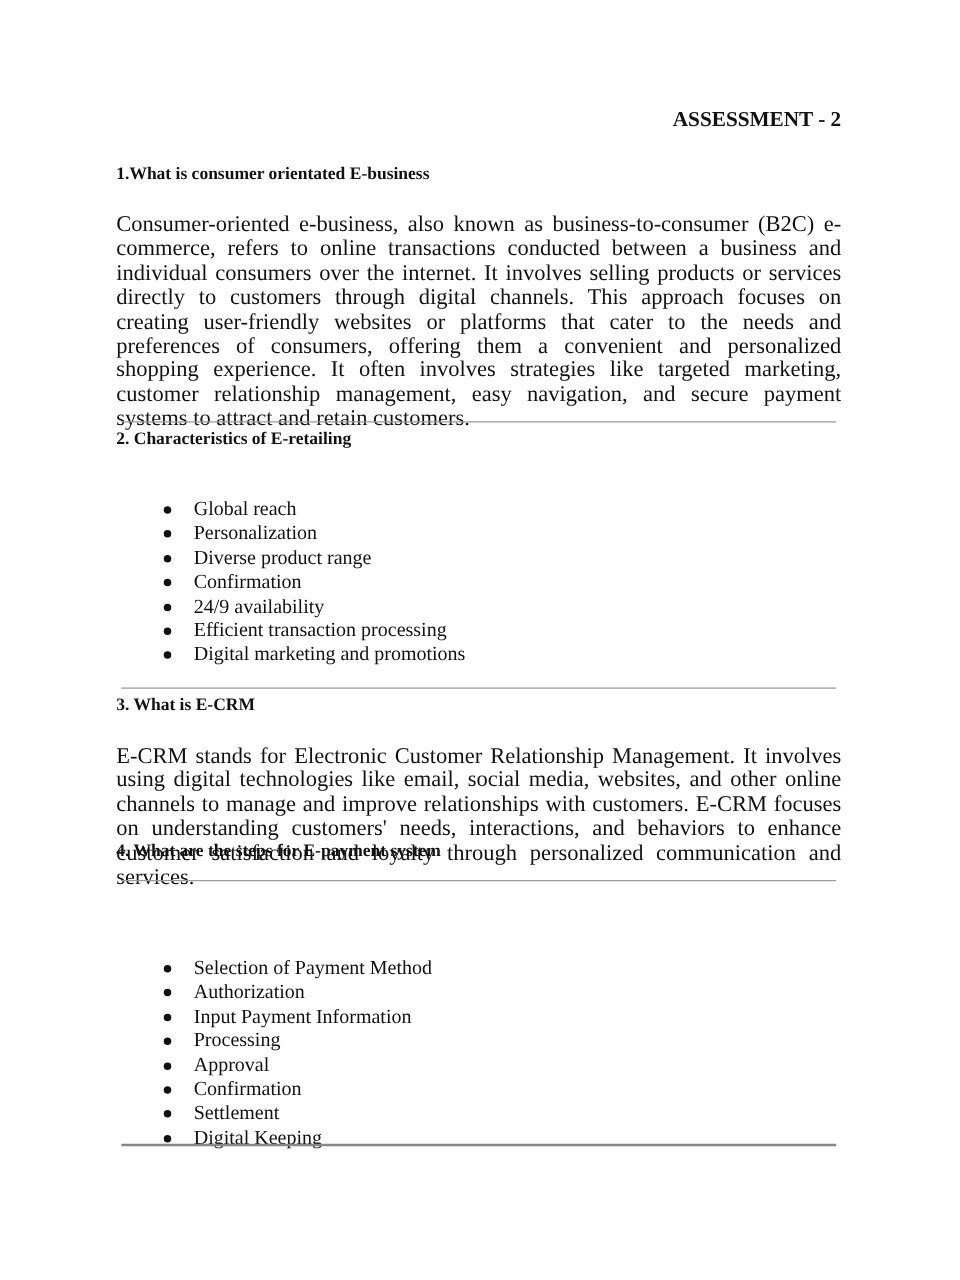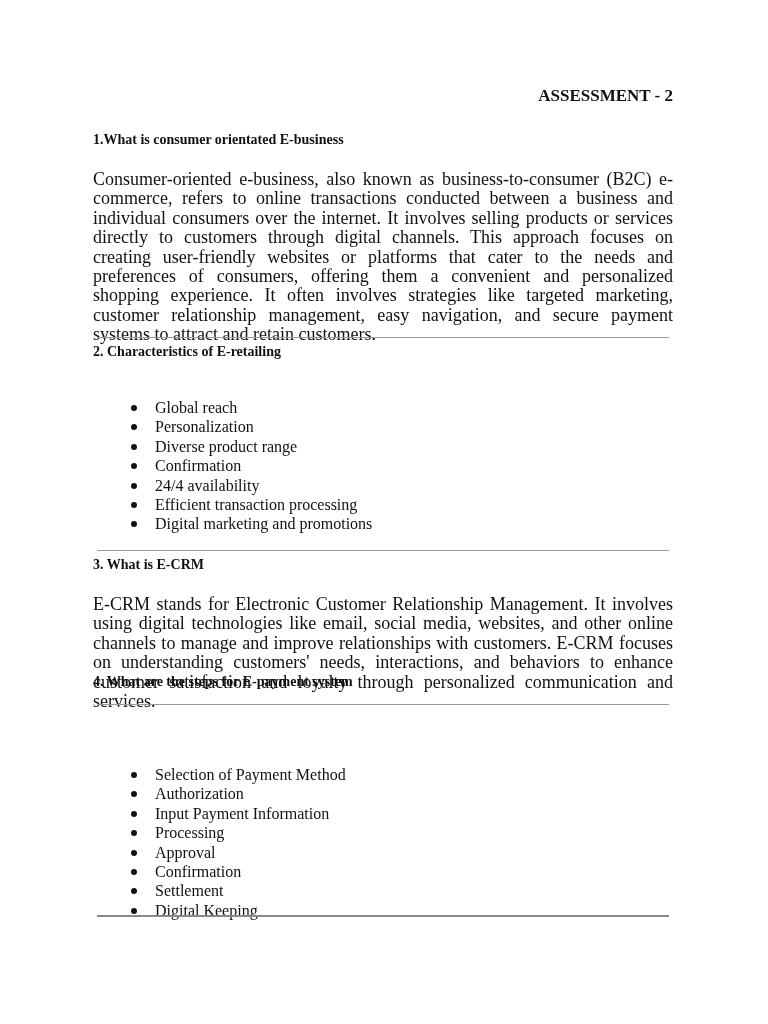--- a/index.html
+++ b/index.html
@@ -27,21 +27,21 @@
   <div class="h" style="top:132px">1.What is consumer orientated E-business</div>
   <div class="para" style="top:170px">Consumer-oriented e-business, also known as business-to-consumer (B2C) e-commerce, refers to online transactions conducted between a business and individual consumers over the internet. It involves selling products or services directly to customers through digital channels. This approach focuses on creating user-friendly websites or platforms that cater to the needs and preferences of consumers, offering them a convenient and personalized shopping experience. It often involves strategies like targeted marketing, customer relationship management, easy navigation, and secure payment systems to attract and retain customers.</div>
   <div class="hr" style="top:337px"></div>
 
   <div class="h" style="top:344px">2. Characteristics of E-retailing</div>
   <ul class="list" style="top:382px">
     <li><span class="bullet"></span><span>Global reach</span></li>
     <li><span class="bullet"></span><span>Personalization</span></li>
     <li><span class="bullet"></span><span>Diverse product range</span></li>
     <li><span class="bullet"></span><span>Confirmation</span></li>
-    <li><span class="bullet"></span><span>24/4 availability</span></li>
+    <li><span class="bullet"></span><span>24/9 availability</span></li>
     <li><span class="bullet"></span><span>Efficient transaction processing</span></li>
     <li><span class="bullet"></span><span>Digital marketing and promotions</span></li>
   </ul>
   <div class="hr" style="top:550px"></div>
 
   <div class="h" style="top:557px">3. What is E-CRM</div>
   <div class="para" style="top:595px">E-CRM stands for Electronic Customer Relationship Management. It involves using digital technologies like email, social media, websites, and other online channels to manage and improve relationships with customers. E-CRM focuses on understanding customers' needs, interactions, and behaviors to enhance customer satisfaction and loyalty through personalized communication and services.</div>
   <div class="hr" style="top:704px"></div>
 
   <div class="h" style="top:674px">4. What are the steps for E-payment system</div>

